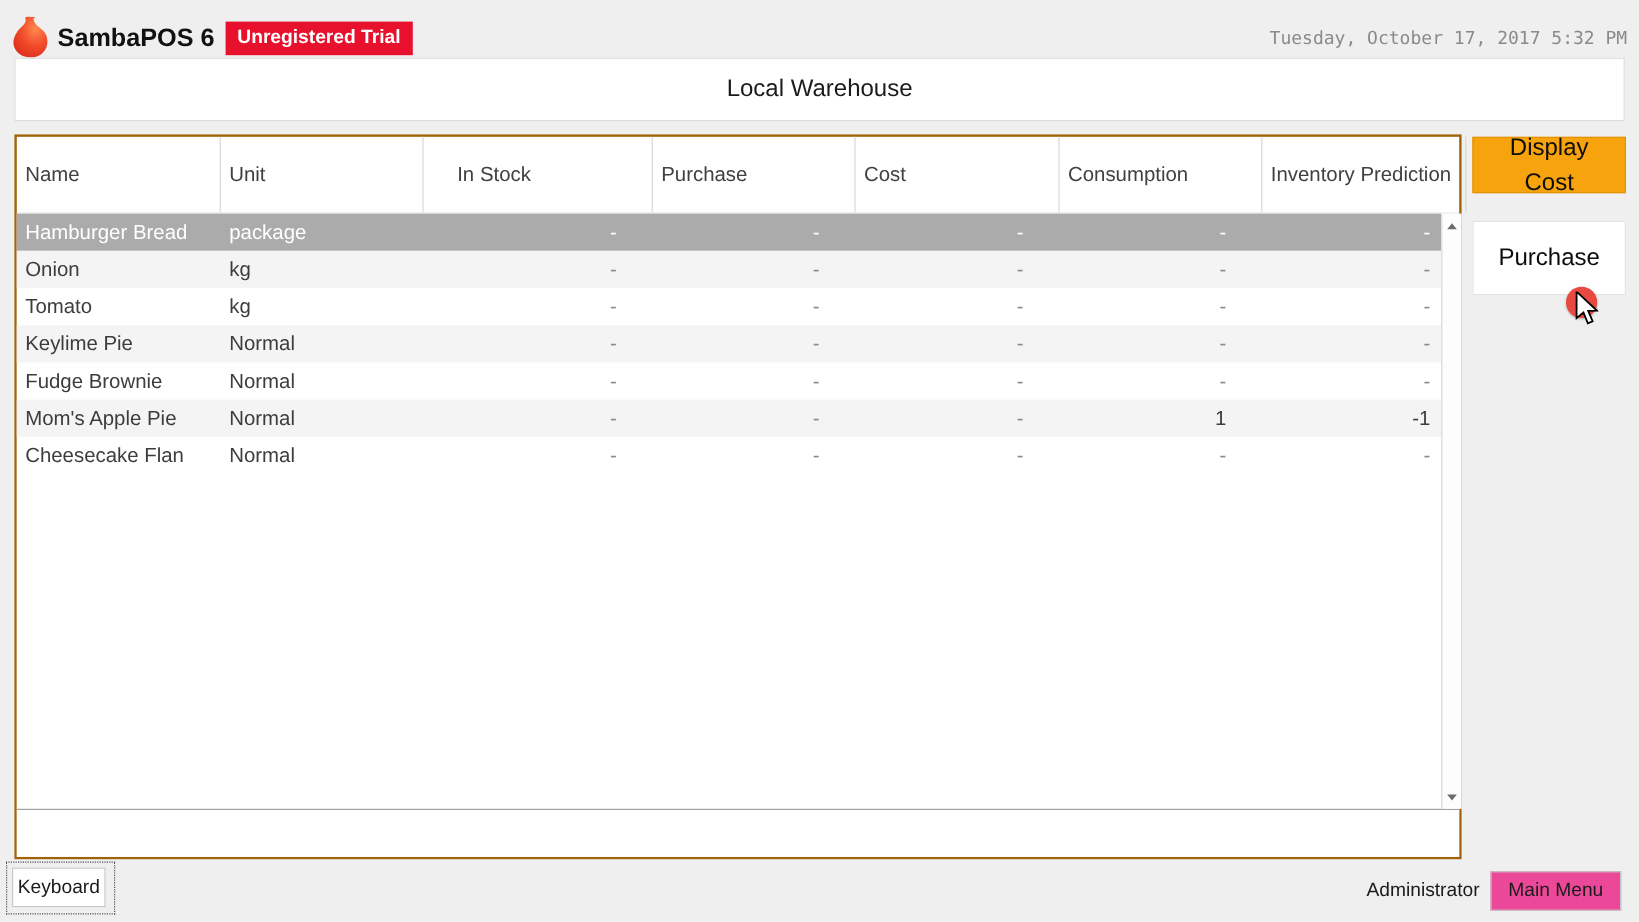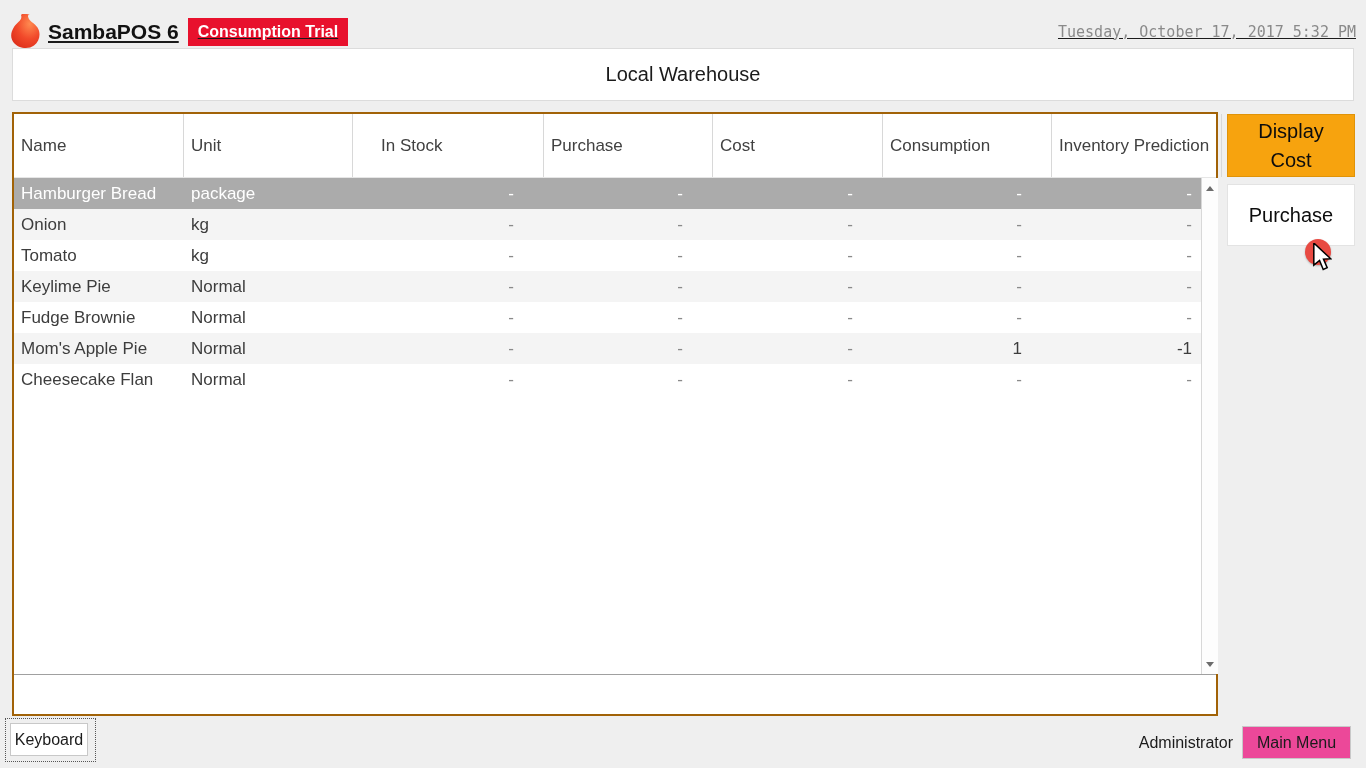--- a/index.html
+++ b/index.html
@@ -7,21 +7,21 @@
   body {
     position:relative;
     background:#efefef;
     font-family:"Liberation Sans", sans-serif;
     color:#1b1b1b;
   }
 
   
   .topbar {
     position:absolute; left:0; top:0; width:1366px; height:48px;
-    display:flex; align-items:center; padding:15px 10px 0 8px;text-decoration:underline;
+    display:flex; align-items:center; padding:15px 10px 0 8px;
   }
   .logo { width:34px; height:36px; flex:0 0 auto; }
   .brand { font-size:21px; font-weight:bold; color:#111; margin-left:6px; letter-spacing:0; }
   .badge {
     margin-left:9px; background:#E8112D; color:#fff; font-weight:bold;
     font-size:16px; padding:4px 10px 5px 10px; line-height:19px;
   }
   .datetime {
     margin-left:auto; color:#8a8a8a; font-size:15px;
     font-family:"DejaVu Sans Mono", monospace;
@@ -72,21 +72,21 @@
   .sb-arrow.down { bottom:2px; }
   .tri-up { width:0; height:0; border-left:4px solid transparent; border-right:4px solid transparent; border-bottom:5px solid #6c6c6c; }
   .tri-down { width:0; height:0; border-left:4px solid transparent; border-right:4px solid transparent; border-top:5px solid #6c6c6c; }
 
   .hscroll-strip {
     flex:0 0 auto; height:40px; background:#fff; border-top:1px solid #a0a0a0;
   }
 
   
   .btn-display-cost {
-    position:absolute; left:1227px; top:114px; width:128px; height:63px;
+    position:absolute; left:1227px; top:114px; width:128px; height:47px;
     background:#F7A30E; border:1px solid #e09308;
     display:flex; align-items:center; justify-content:center; text-align:center;
     font-size:20px; color:#0d0d0d; line-height:29px; padding:0 18px; cursor:pointer;
   }
   .btn-purchase {
     position:absolute; left:1227px; top:184px; width:128px; height:62px;
     background:#fff; border:1px solid #e3e3e3;
     display:flex; align-items:center; justify-content:center;
     font-size:20px; color:#0d0d0d; cursor:pointer;
   }
@@ -131,21 +131,21 @@
         <radialGradient id="flameGrad" cx="65%" cy="30%" r="80%">
           <stop offset="0%" stop-color="#ff8a50"></stop>
           <stop offset="55%" stop-color="#f1492a"></stop>
           <stop offset="100%" stop-color="#dd2f1b"></stop>
         </radialGradient>
       </defs>
       <path d="M13 1 C 15 6, 9 8, 6 13 C 2.5 18.5, 2 24, 6 29 C 10 34, 20 36, 26 31.5 C 32 27, 33 19, 29.5 13.5 C 26.5 9, 21 7.5, 20 2.5 C 19.7 1.2, 21 0.5, 22.5 1.5 C 19 -0.8, 14 -1, 13 1 Z" fill="url(#flameGrad)"></path>
     </svg>
   </span>
   <span class="brand">SambaPOS 6</span>
-  <span class="badge" style="background: rgb(232, 17, 45);">Consumption Trial</span>
+  <span class="badge" style="background: rgb(232, 17, 45);">Unregistered Trial</span>
   <span class="datetime">Tuesday, October 17, 2017 5:32 PM</span>
 </div>
 
 <div class="title-panel">
   <span>Local Warehouse</span>
 </div>
 
 <div class="grid-panel">
   <div class="grid-header" id="grid-header">
       <div class="hcell" style="width: 170px; flex: 0 0 170px;">Name</div>

